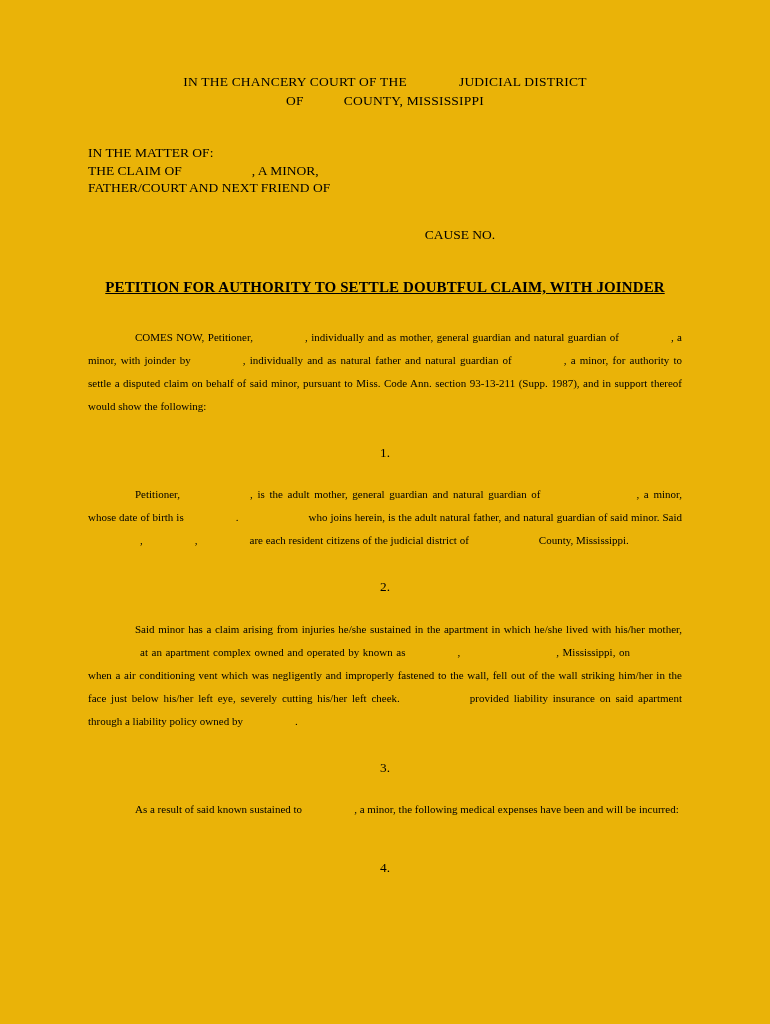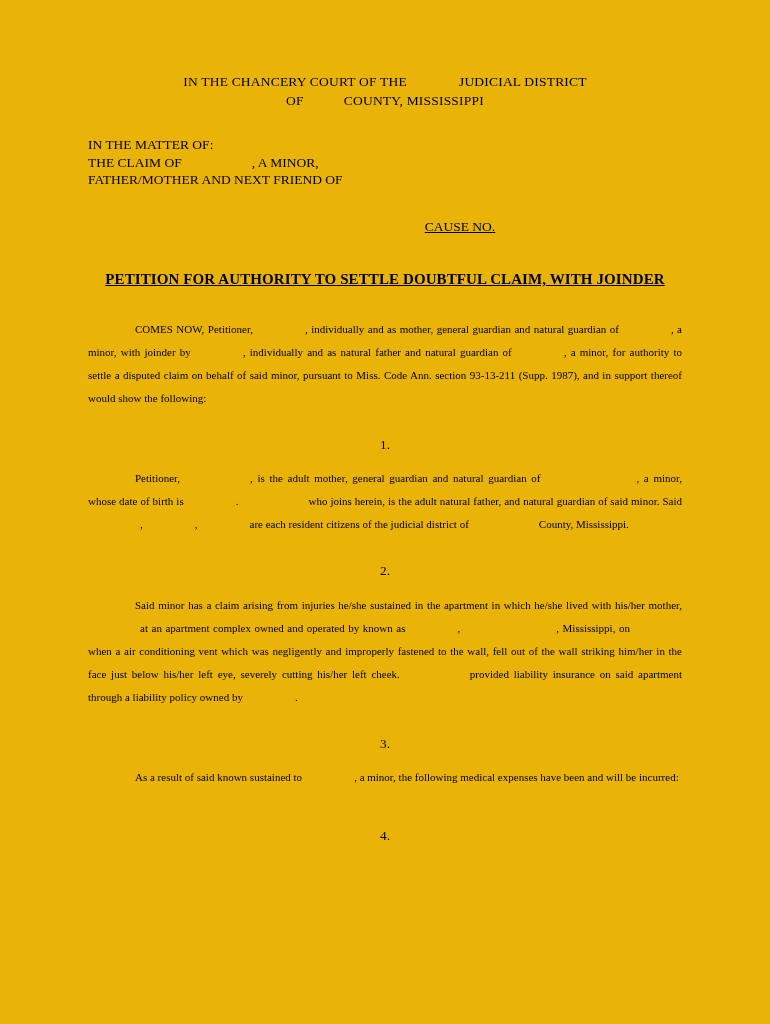--- a/index.html
+++ b/index.html
@@ -32,52 +32,51 @@
     line-height: 19px;
     letter-spacing: 0.2px;
   }
   .court-head .line1 { display: block; }
   .court-head .line2 { display: block; }
   .gap-sm { display: inline-block; width: 52px; }
   .gap-xs { display: inline-block; width: 40px; }
 
   
   .matter {
-    margin-top: 26px;
+    margin-top: 34px;
     font-size: 13.5px;
     line-height: 17.5px;
     text-align: left;
   }
   .matter div { white-space: pre; }
 
   .cause {
     margin-top: 30px;
     font-size: 13.5px;
     text-align: center;
     padding-left: 150px;
-    text-decoration: underline;
   }
 
   .title {
     margin-top: 36px;
     font-size: 15px;
     font-weight: bold;
     text-decoration: underline;
     text-align: center;
     letter-spacing: 0.1px;
   }
 
   .body-p {
     margin-top: 30px;
     font-size: 11px;
     line-height: 23px;
     text-align: justify;
     text-indent: 47px;
   }
-  .body-p.tight { margin-top: 8px; }
+  .body-p.tight { margin-top: 16px; }
 
   .numbered {
     margin-top: 20px;
     margin-bottom: 0;
     font-size: 13.3px;
     text-align: center;
     line-height: 29.5px;
   }
   .blank-md { display: inline-block; width: 52px; }
   .blank-lg { display: inline-block; width: 70px; }
@@ -90,21 +89,21 @@
   <div class="doc">
 
     <div class="court-head">
       <span class="line1"><span>IN THE CHANCERY COURT OF THE</span><span class="gap-sm"></span><span>JUDICIAL DISTRICT</span></span>
       <span class="line2"><span>OF</span><span class="gap-xs"></span><span>COUNTY, MISSISSIPPI</span></span>
     </div>
 
     <div class="matter">
       <div>IN THE MATTER OF:</div>
       <div><span>THE CLAIM OF</span><span class="blank-lg"></span><span>, A MINOR,</span></div>
-      <div>FATHER/MOTHER AND NEXT FRIEND OF</div>
+      <div>FATHER/COURT AND NEXT FRIEND OF</div>
     </div>
 
     <div class="cause">CAUSE NO.</div>
 
     <div class="title">PETITION FOR AUTHORITY TO SETTLE DOUBTFUL CLAIM, WITH JOINDER</div>
 
     <div class="body-p"><span>COMES  NOW,  Petitioner,</span><span class="blank-md"></span><span>,  individually  and  as  mother,  general  guardian  and</span> <span>natural guardian of</span><span class="blank-md"></span><span>, a minor, with joinder by</span><span class="blank-md"></span><span>, individually and as natural father and</span> <span>natural guardian of</span><span class="blank-md"></span><span>, a minor, for authority to settle a disputed claim on behalf of said</span> <span>minor,  pursuant  to  Miss.  Code  Ann.  section  93-13-211  (Supp.  1987),  and  in  support  thereof</span> <span>would show the following:</span></div>
 
     <div class="numbered">1.</div>
     <div class="body-p tight"><span>Petitioner,</span><span class="blank-lg"></span><span>, is the adult mother, general guardian and natural guardian of</span><span class="blank-xl"></span><span>, a</span> <span>minor,  whose  date  of  birth  is</span><span class="blank-md"></span><span>.</span><span class="blank-lg"></span><span>who  joins  herein,  is  the  adult  natural  father,  and</span> <span>natural guardian of said minor. Said</span><span class="blank-md"></span><span>,</span><span class="blank-md"></span><span>,</span><span class="blank-md"></span><span>are each resident citizens of the</span> <span>judicial district of</span><span class="blank-lg"></span><span>County, Mississippi.</span></div>

